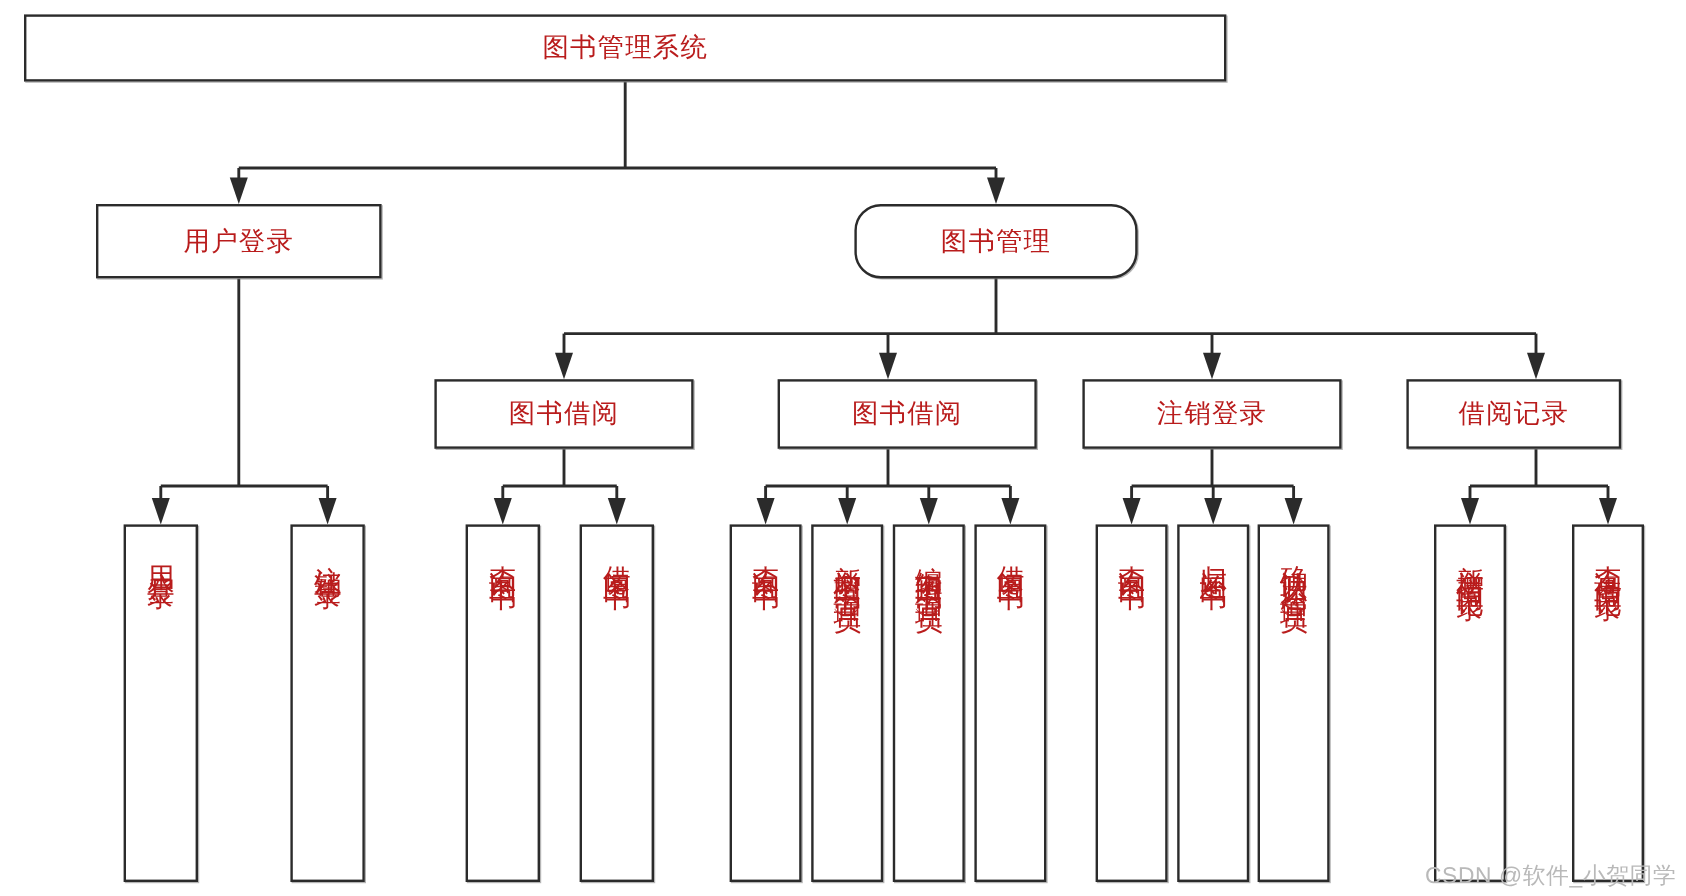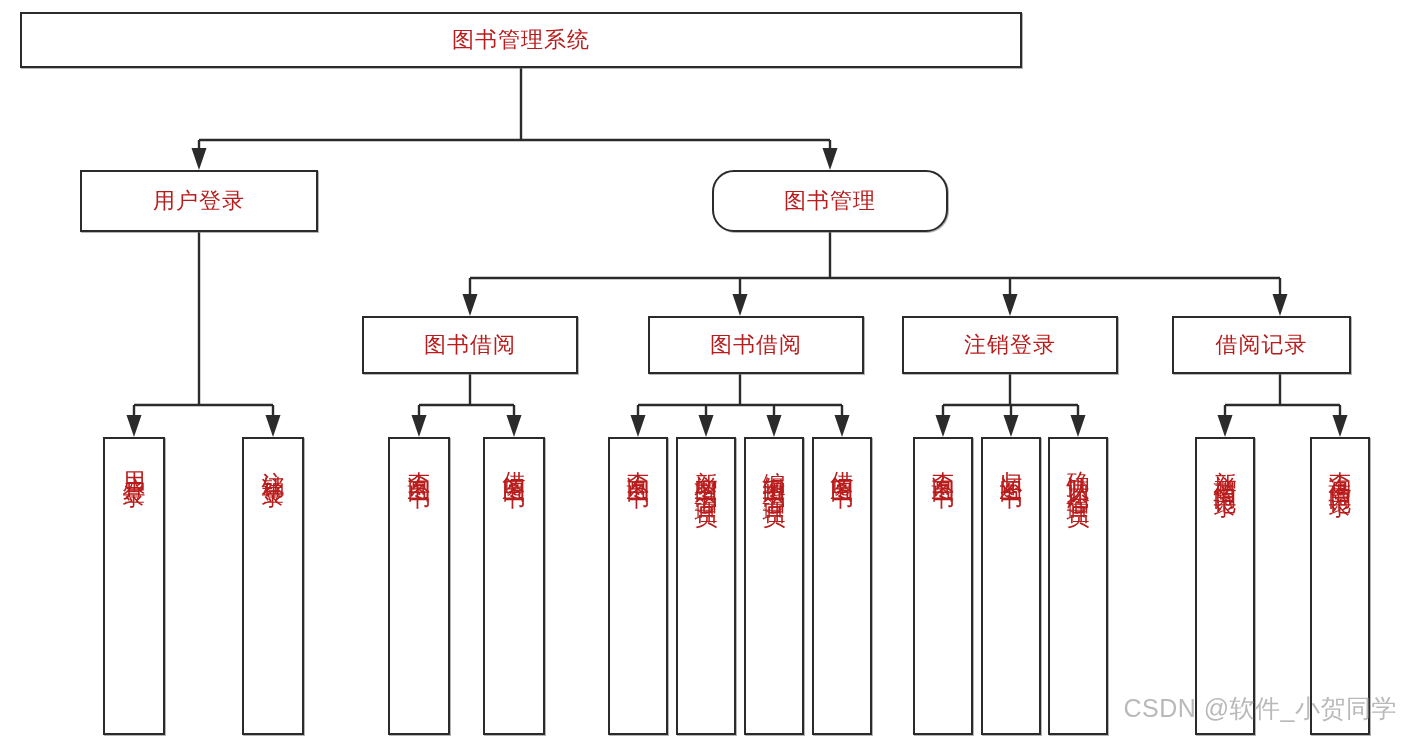--- a/index.html
+++ b/index.html
@@ -44,22 +44,22 @@
   svg.connectors{
     position:absolute;left:0;top:0;width:1405px;height:747px;
     pointer-events:none;
   }
   svg.connectors path,svg.connectors line{
     stroke:#2b2b2b;stroke-width:2.4;fill:none;
   }
   svg.connectors polygon{fill:#2b2b2b;}
   #watermark{
     position:absolute;
-    right:8px;bottom:22px;
-    font-size:25px;
+    right:8px;bottom:4px;
+    font-size:19px;
     color:#b9b9b9;
     letter-spacing:0.5px;
     white-space:nowrap;
     user-select:none;
   }
 </style>
 </head>
 <body>
 
 <div id="diagram-root">

